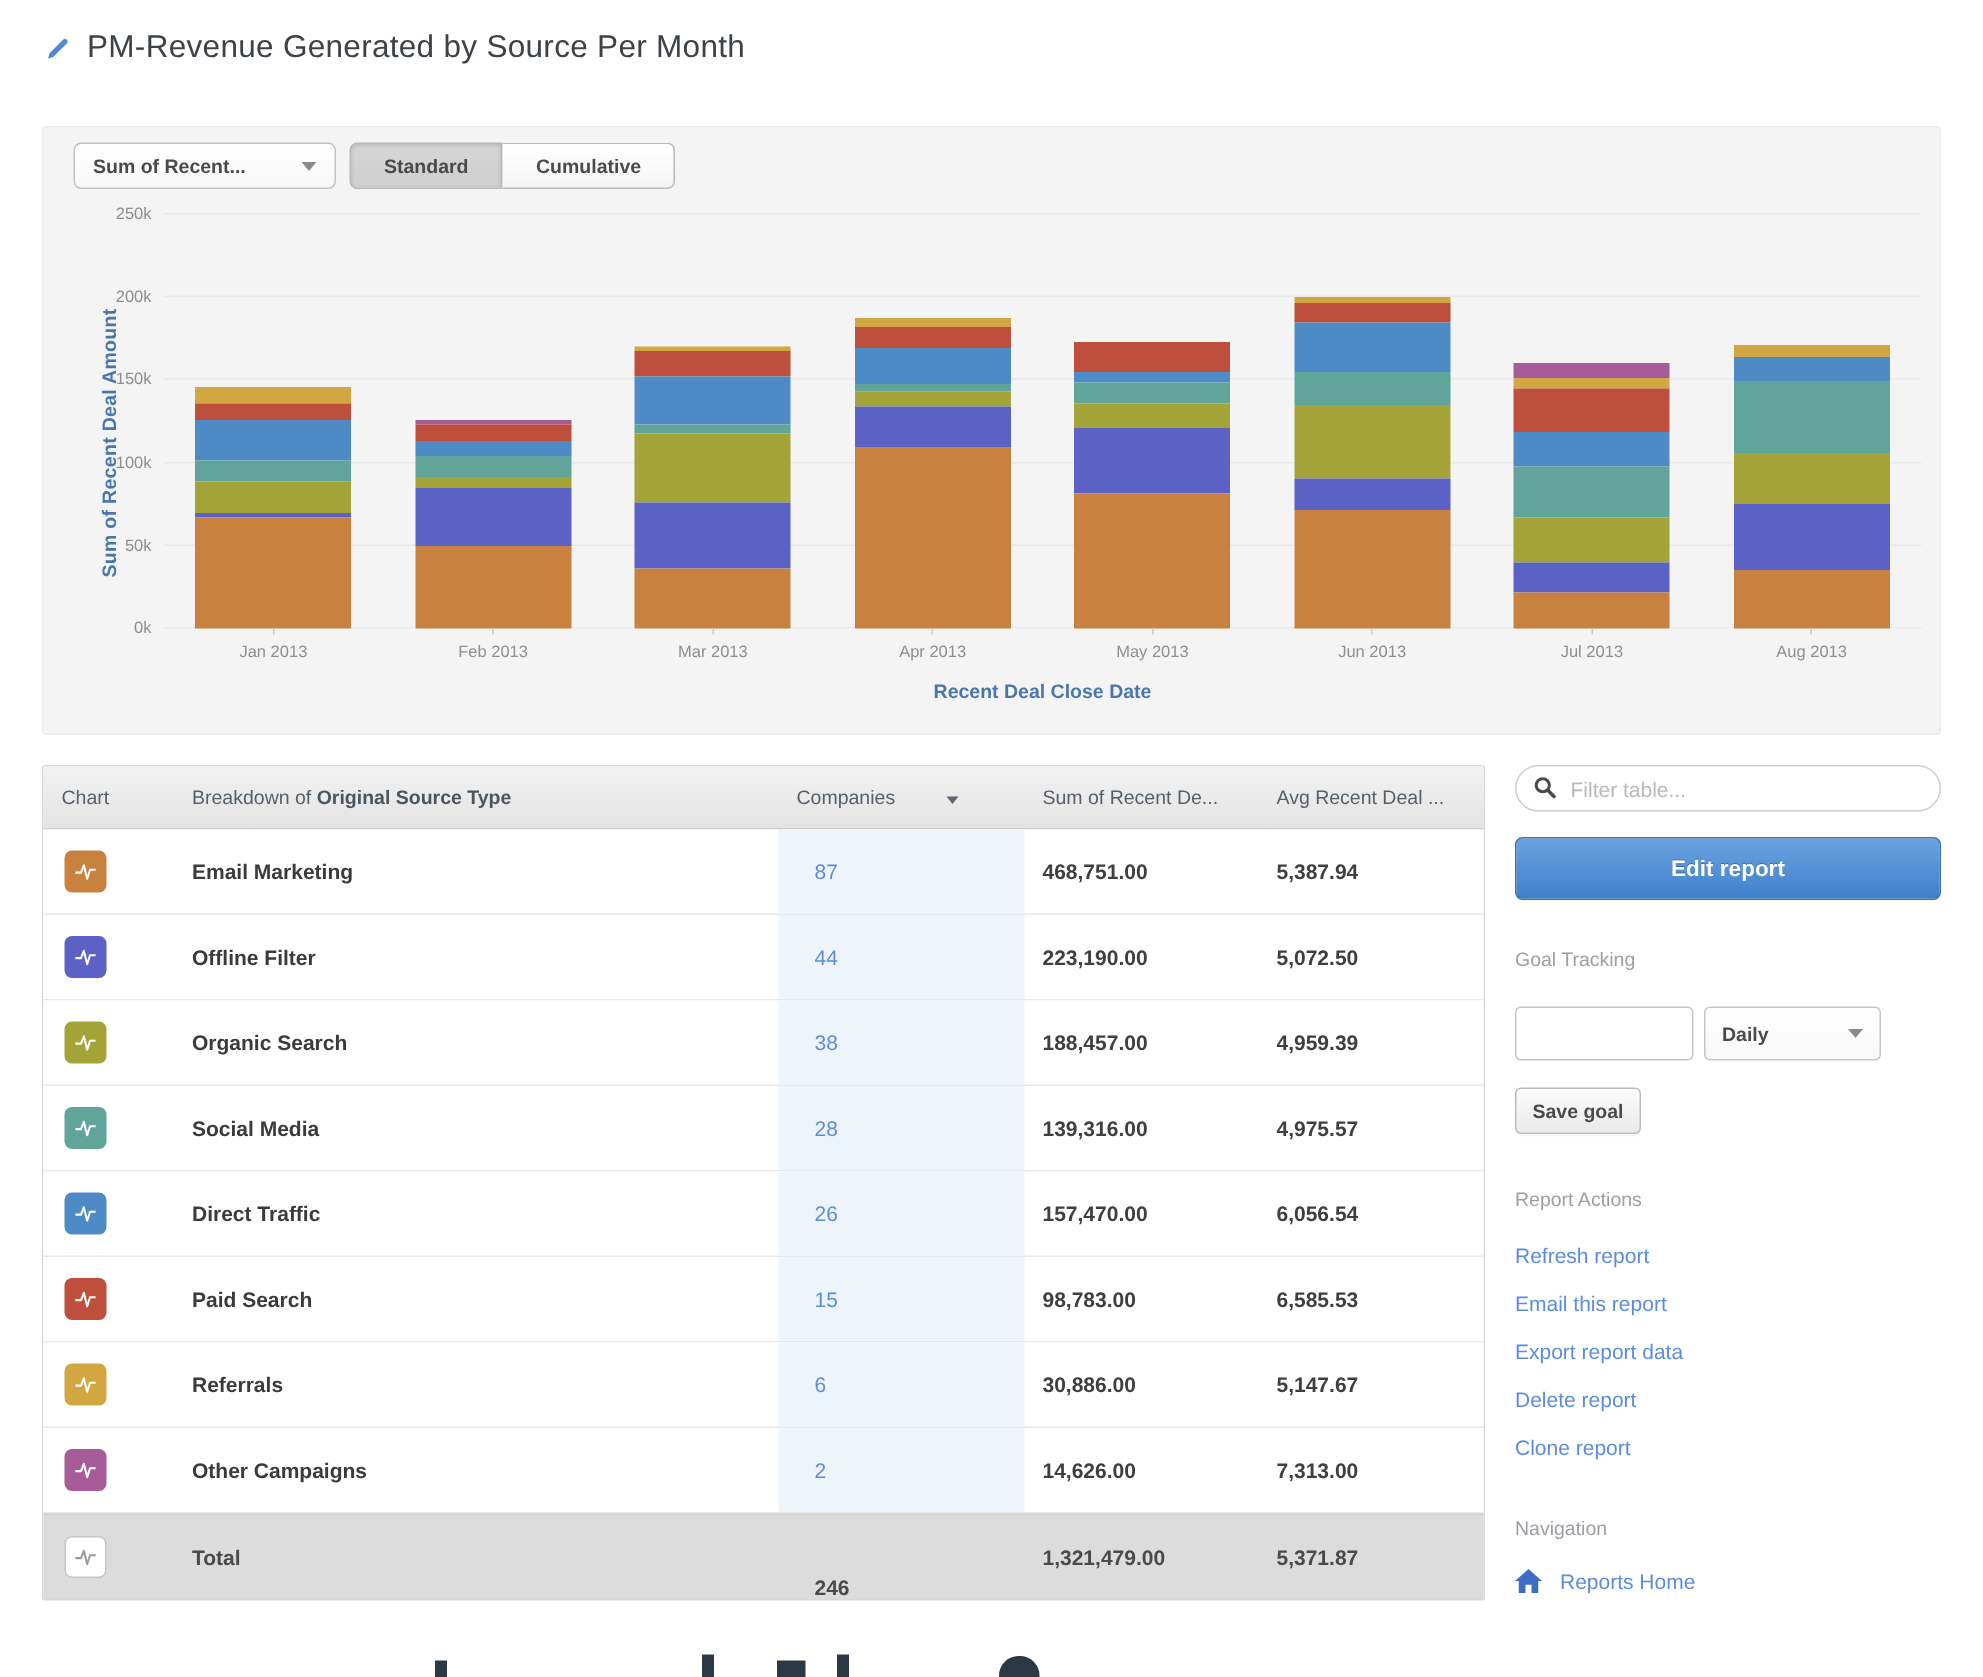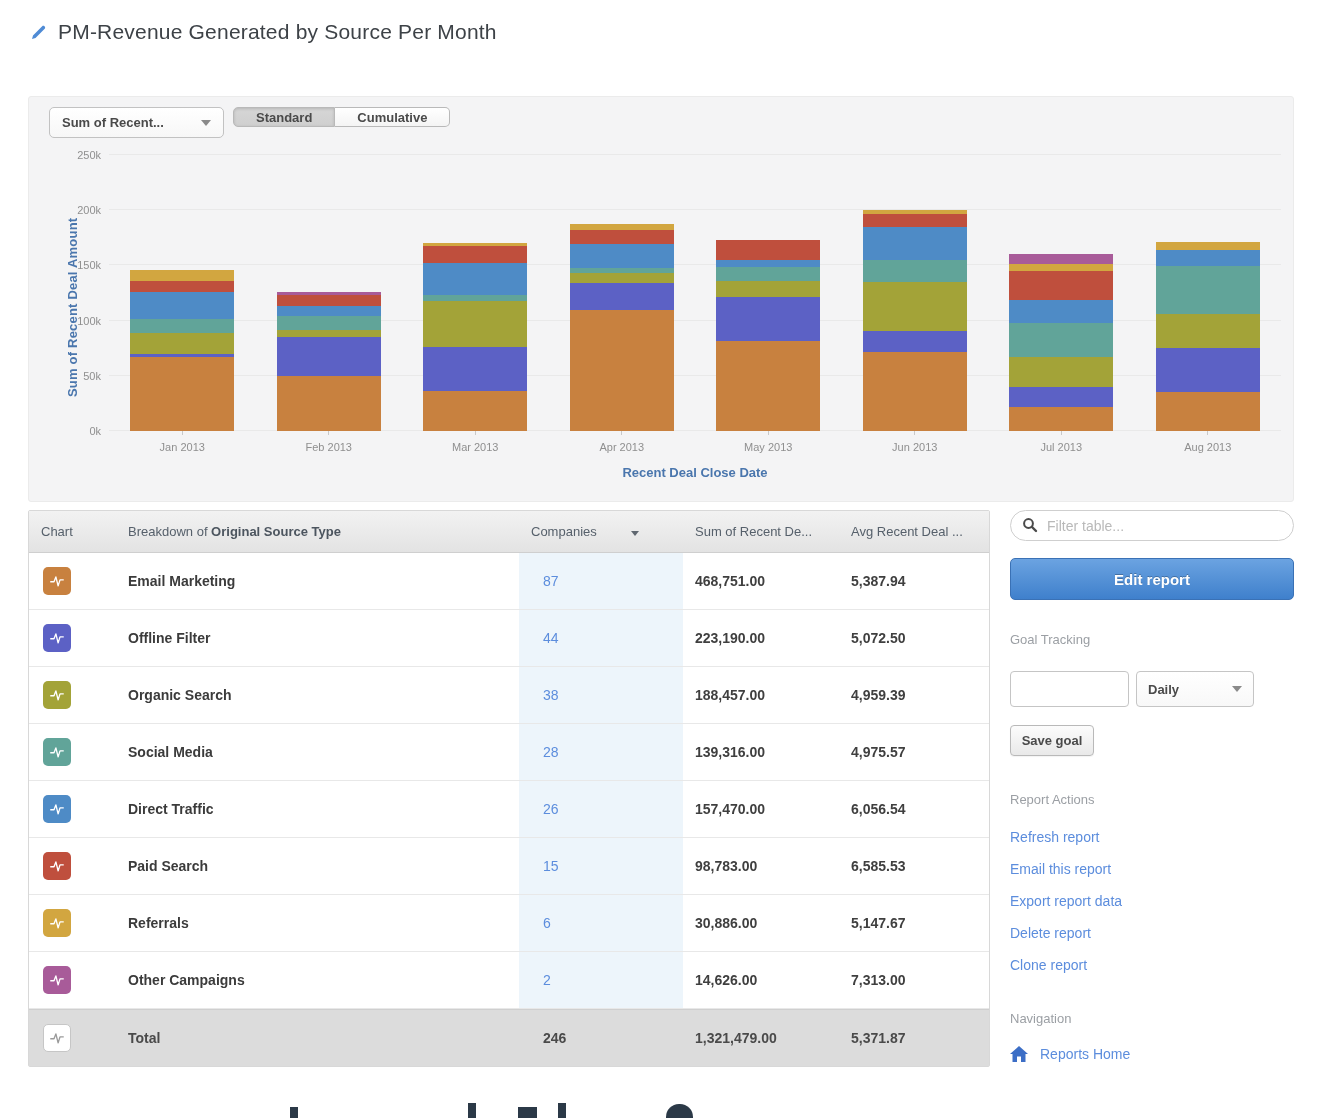--- a/index.html
+++ b/index.html
@@ -6,30 +6,30 @@
   html,body { width:1322px; height:1118px; background:#fff; overflow:hidden;
               font-family:"Liberation Sans","DejaVu Sans",sans-serif; }
   body { position:relative; }
 
   
   .title-row { position:absolute; left:30px; top:20px; display:flex; align-items:center; gap:11px; }
   .title-row h1 { font-size:21px; font-weight:400; color:#3d4247; letter-spacing:.2px; }
   .pencil { width:17px; height:17px; display:block; }
 
   
-  .chart-panel { position:absolute; left:28px; top:96px; width:1266px; height:406px;
+  .chart-panel { position:absolute; left:28px; top:84px; width:1266px; height:406px;
                  background:#f4f4f5; border:1px solid #ebebeb; border-radius:3px; }
   .metric-select { position:absolute; left:20px; top:10px; width:175px; height:31px;
                    background:linear-gradient(#ffffff,#f7f7f7); border:1px solid #c2c2c2; border-radius:5px;
                    display:flex; align-items:center; padding:0 12px; cursor:pointer; }
   .metric-select span { font-size:13px; font-weight:600; color:#4a4a4a; flex:1; }
   .caret-down { width:0; height:0; border-left:5px solid transparent; border-right:5px solid transparent;
                 border-top:6px solid #8a8a8a; }
   .segmented { position:absolute; left:204px; top:10px; display:flex; height:31px; }
-  .seg-btn { height:20px; padding:0 22px; display:flex; align-items:center; font-size:13px; font-weight:700;
+  .seg-btn { height:31px; padding:0 22px; display:flex; align-items:center; font-size:13px; font-weight:700;
              color:#4a4a4a; border:1px solid #b9b9b9; cursor:pointer; }
   .seg-btn.active { background:linear-gradient(#d6d6d6,#cfcfcf); box-shadow:inset 0 1px 3px rgba(0,0,0,.15);
                     border-radius:5px 0 0 5px; }
   .seg-btn.inactive { background:linear-gradient(#ffffff,#f4f4f4); border-left:none; border-radius:0 5px 5px 0; }
 
   .plot-wrap { position:absolute; left:80px; top:58px; width:1172px; height:276px; }
   .gridline { position:absolute; left:0; right:0; height:1px; background:#e9e9e9; }
   .ytick { position:absolute; right:100%; margin-right:8px; width:40px; text-align:right;
            font-size:11px; color:#8f8f8f; }
   .ytitle { position:absolute; left:36px; top:300px; transform:rotate(-90deg); transform-origin:left top;
@@ -58,21 +58,21 @@
                 border-right:4px solid transparent; border-top:5px solid #5f6770; margin-left:34px; }
   .trow { height:57px; border-bottom:1px solid #e8e8e8; background:#fff; }
   .trow:last-child { border-bottom:none; }
   .c-comp { background:#edf5fb; height:100%; display:flex; align-items:center; padding-left:24px; }
   .c-comp a { font-size:14px; color:#5c8ddd; text-decoration:none; cursor:pointer; }
   .c-chart { display:flex; justify-content:flex-start; padding-left:14px; }
   .row-icon { width:28px; height:28px; border-radius:5px; display:flex; align-items:center; justify-content:center; }
   .c-name { font-size:14px; font-weight:700; color:#3b3b3b; padding-left:12px; }
   .c-num { font-size:14px; font-weight:700; color:#3f3f3f; padding-left:12px; }
   .trow.total { background:#dcdcdc; border-top:1px solid #cfcfcf; }
-  .trow.total .c-comp { background:transparent; }
+  .trow.total .c-comp { background:transparent;align-items:flex-end; }
   .trow.total .c-comp span { font-size:14px; font-weight:600; color:#4a4a4a; }
   .trow.total .c-name, .trow.total .c-num { font-weight:600; color:#4a4a4a; }
   .trow.total .row-icon { background:#fff; border:1px solid #c6c6c6; }
 
   
   .sidebar { position:absolute; left:1010px; top:510px; width:284px; }
   .filter-box { position:relative; width:284px; height:31px; }
   .filter-box input { width:100%; height:31px; border:1px solid #cfcfcf; border-radius:16px;
                       padding:0 12px 0 36px; font-size:14px; color:#444; outline:none;
                       font-family:"Liberation Sans","DejaVu Sans",sans-serif; }

